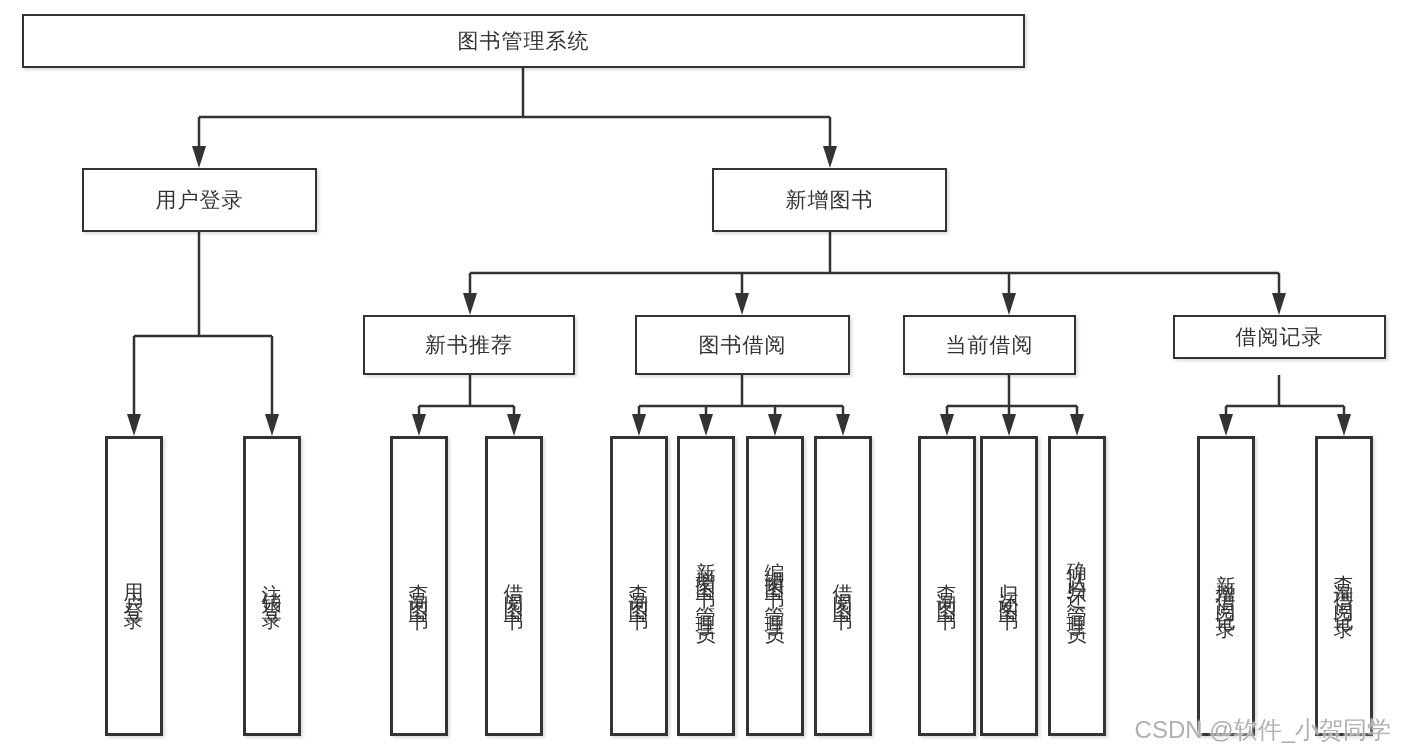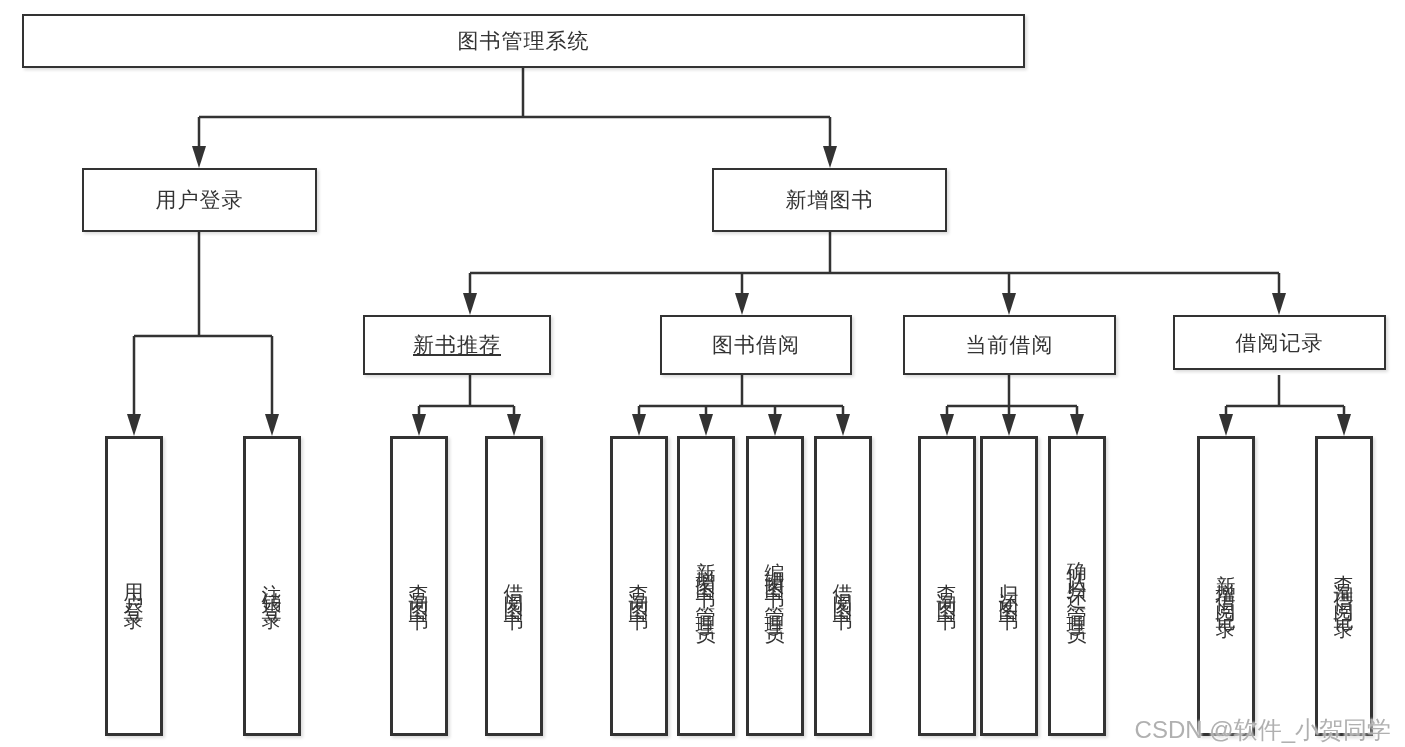--- a/index.html
+++ b/index.html
@@ -123,30 +123,30 @@
     <span>图书管理系统</span>
   </div>
 
   <div class="box hbox" style="left:82px; top:168px; width:235px; height:64px;">
     <span>用户登录</span>
   </div>
   <div class="box hbox" style="left:712px; top:168px; width:235px; height:64px;">
     <span>新增图书</span>
   </div>
 
-  <div class="box hbox" style="left:363px; top:315px; width:188px; height:60px;text-decoration:underline;">
+  <div class="box hbox" style="left:363px; top:315px; width:212px; height:60px;">
     <span>新书推荐</span>
   </div>
-  <div class="box hbox" style="left:660px; top:315px; width:192px; height:60px;">
+  <div class="box hbox" style="left:635px; top:315px; width:215px; height:60px;">
     <span>图书借阅</span>
   </div>
-  <div class="box hbox" style="left:903px; top:315px; width:213px; height:60px;">
+  <div class="box hbox" style="left:903px; top:315px; width:173px; height:60px;">
     <span>当前借阅</span>
   </div>
-  <div class="box hbox" style="left:1173px; top:315px; width:213px; height:55px;">
+  <div class="box hbox" style="left:1173px; top:315px; width:213px; height:44px;">
     <span>借阅记录</span>
   </div>
 
   <div class="box vbox" style="left:105px;">
     <span class="vlbl">用户登录</span>
   </div>
   <div class="box vbox" style="left:243px;">
     <span class="vlbl">注销登录</span>
   </div>
   <div class="box vbox" style="left:390px;">

